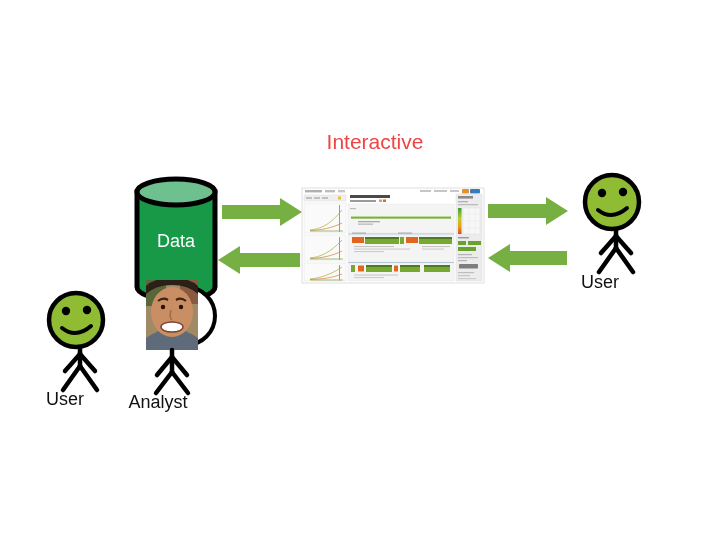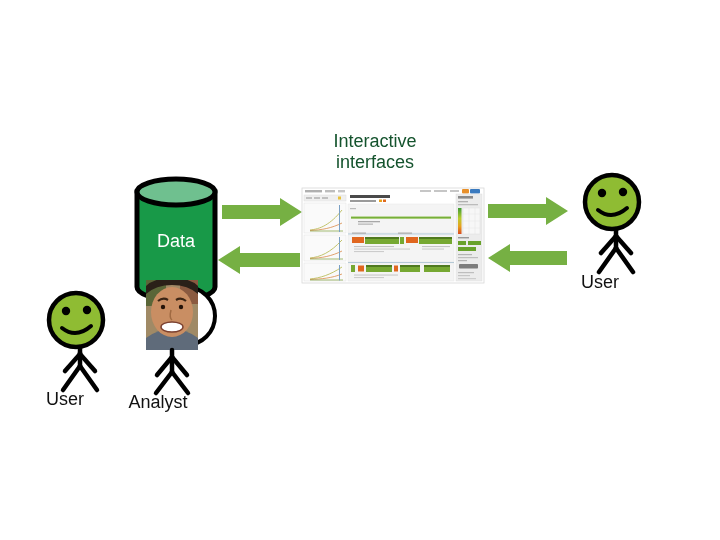--- a/index.html
+++ b/index.html
@@ -2,34 +2,33 @@
 <html><head>
 <meta charset="utf-8">
 <style>
   html,body{margin:0;padding:0;background:#ffffff;}
   #slide{
     position:relative;width:720px;height:540px;background:#ffffff;overflow:hidden;
     font-family:"Liberation Sans", sans-serif;
   }
   #caption{
     position:absolute;left:300px;top:131px;width:150px;
-    text-align:center;font-size:18px;line-height:21px;color:#14532d;
+    text-align:center;font-size:21px;line-height:21px;color:#ef4444;
   }
   #diagram-svg{position:absolute;left:0;top:0;}
   .figure-stroke{stroke:#000;stroke-width:4.5;stroke-linecap:round;fill:none;}
   .label-text{font-family:"Liberation Sans",sans-serif;font-size:18px;fill:#111;}
 </style>
 </head>
 <body>
 
 <div id="slide">
 
   <div id="caption">
     <span style="display:block">Interactive</span>
-    <span style="display:block">interfaces</span>
   </div>
 
   <svg id="diagram-svg" width="720" height="540" viewBox="0 0 720 540">
 
     <defs>
       <linearGradient id="scaleGrad" x1="0" y1="0" x2="0" y2="1">
         <stop offset="0" stop-color="#3E9C35"></stop>
         <stop offset="0.4" stop-color="#B9CC2E"></stop>
         <stop offset="0.7" stop-color="#E8A21D"></stop>
         <stop offset="1" stop-color="#D94A1E"></stop>

